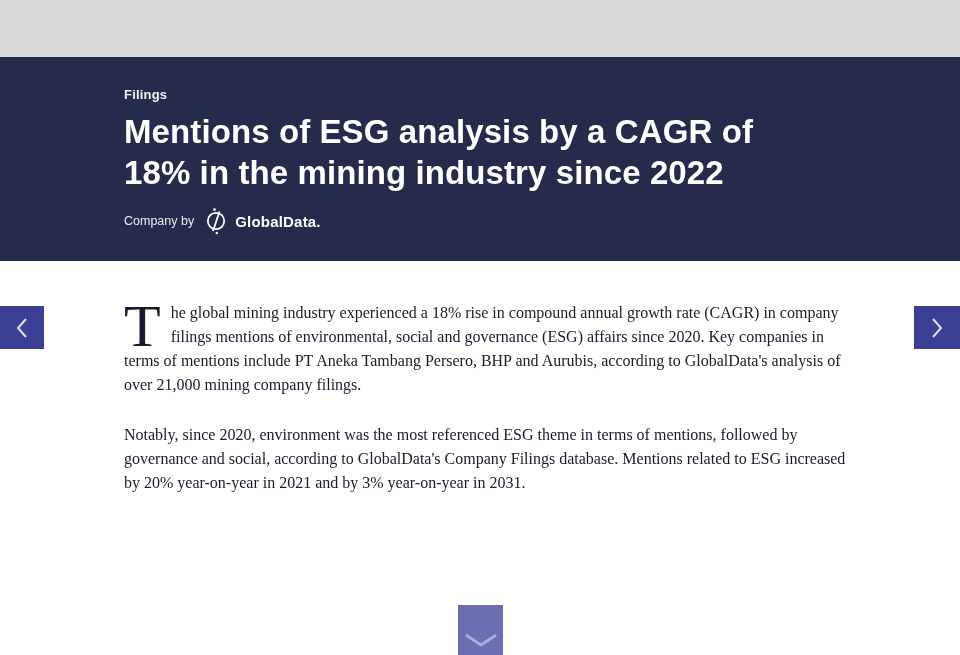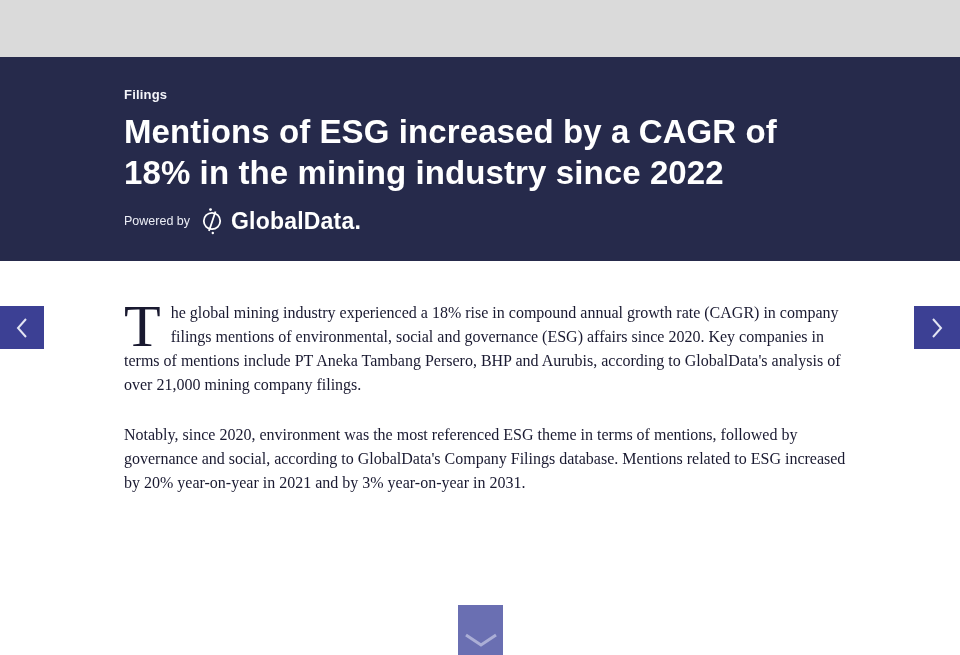--- a/index.html
+++ b/index.html
@@ -60,21 +60,21 @@
 
   .powered-label {
     font-size: 12.5px;
     color: #eceef6;
     margin-right: 3px;
   }
 
   .gd-icon { display: inline-block; width: 24px; height: 28px; }
 
   .brand-name {
-    font-size: 23px;
+    font-size: 15px;
     font-weight: 700;
     letter-spacing: 0.2px;
     color: #ffffff;
   }
 
   .content {
     position: absolute;
     top: 261px; left: 0;
     width: 960px;
     height: 394px;
@@ -140,26 +140,26 @@
 <body>
 
 <div class="page">
 
   <div class="top-strip"></div>
 
   <header class="hero">
     <div class="eyebrow">Filings</div>
 
     <h1 class="page-title">
-      <div>Mentions of ESG increased by a CAGR of</div>
+      <div>Mentions of ESG analysis by a CAGR of</div>
       <div>18% in the mining industry since 2022</div>
     </h1>
 
     <div class="powered-row">
-      <span class="powered-label">Powered by</span>
+      <span class="powered-label">Company by</span>
       <span class="gd-icon">
         <svg width="24" height="28" viewBox="0 0 24 28">
           <circle cx="12" cy="14" r="8.2" fill="none" stroke="#ffffff" stroke-width="1.8"></circle>
           <line x1="15.5" y1="4.5" x2="9" y2="24" stroke="#ffffff" stroke-width="1.8"></line>
           <circle cx="10.5" cy="2.6" r="1.4" fill="#ffffff"></circle>
           <circle cx="12.8" cy="26" r="1.2" fill="#ffffff"></circle>
         </svg>
       </span>
       <span class="brand-name">GlobalData.</span>
     </div>

